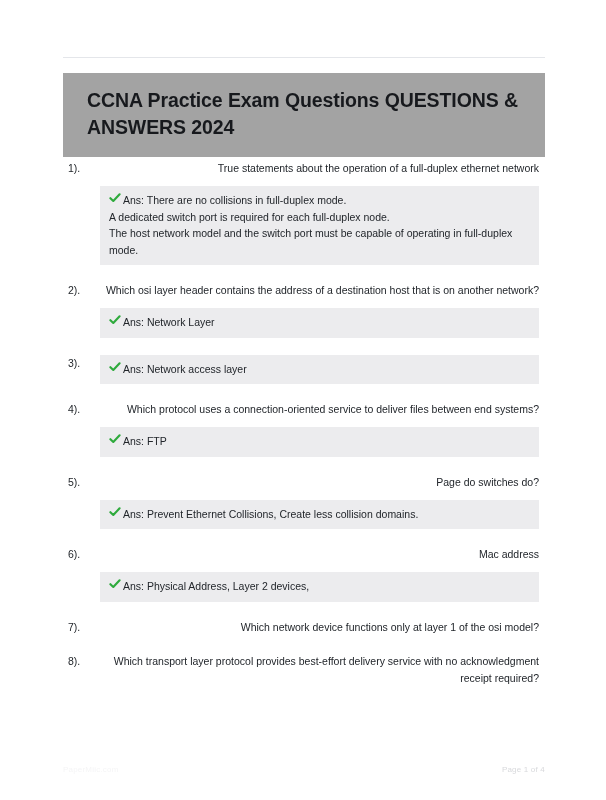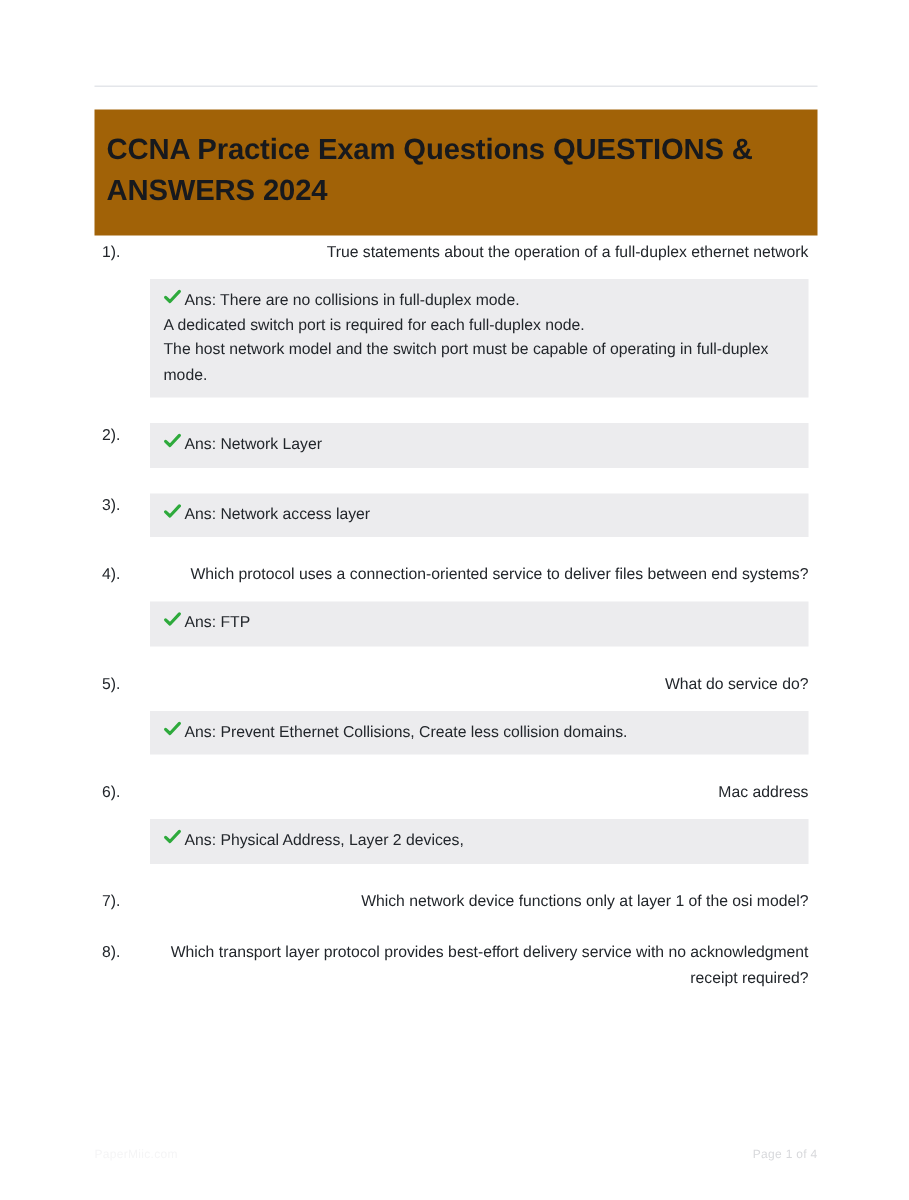--- a/index.html
+++ b/index.html
@@ -35,22 +35,22 @@
     height: 1px;
     background: #e4e6ea;
   }
 
   
   .title-banner {
     position: absolute;
     left: 63px;
     top: 73px;
     width: 482px;
-    padding: 14px 16px 16px 8px;
-    background: #a16207;
+    padding: 14px 16px 16px 24px;
+    background: #a3a3a3;
   }
   .title-text {
     font-size: 19.5px;
     line-height: 27px;
     font-weight: 700;
     letter-spacing: -0.1px;
     color: #17191d;
     margin: 0;
   }
 
@@ -151,20 +151,21 @@
               <svg width="12" height="12" viewBox="0 0 12 12" aria-hidden="true">
                 <path d="M1.4 6.2 L4.3 9.0 L10.6 2.3" fill="none" stroke="#2eaa3c" stroke-width="2.1" stroke-linecap="round" stroke-linejoin="round"></path>
               </svg>
             </span><span>Ans: There are no collisions in full-duplex mode.</span></p>
           <p class="aline">A dedicated switch port is required for each full-duplex node.</p>
           <p class="aline">The host network model and the switch port must be capable of operating in full-duplex mode.</p>
         </div>
       </div>
       <div class="qitem">
         <div class="qnum">2).</div>
+        <p class="qtext">Which osi layer header contains the address of a destination host that is on another network?</p>
         <div class="answer-box">
           <p class="aline first"><span class="check-icon">
               <svg width="12" height="12" viewBox="0 0 12 12" aria-hidden="true">
                 <path d="M1.4 6.2 L4.3 9.0 L10.6 2.3" fill="none" stroke="#2eaa3c" stroke-width="2.1" stroke-linecap="round" stroke-linejoin="round"></path>
               </svg>
             </span><span>Ans: Network Layer</span></p>
         </div>
       </div>
       <div class="qitem">
         <div class="qnum">3).</div>
@@ -182,21 +183,21 @@
         <div class="answer-box">
           <p class="aline first"><span class="check-icon">
               <svg width="12" height="12" viewBox="0 0 12 12" aria-hidden="true">
                 <path d="M1.4 6.2 L4.3 9.0 L10.6 2.3" fill="none" stroke="#2eaa3c" stroke-width="2.1" stroke-linecap="round" stroke-linejoin="round"></path>
               </svg>
             </span><span>Ans: FTP</span></p>
         </div>
       </div>
       <div class="qitem">
         <div class="qnum">5).</div>
-        <p class="qtext">What do service do?</p>
+        <p class="qtext">Page do switches do?</p>
         <div class="answer-box">
           <p class="aline first"><span class="check-icon">
               <svg width="12" height="12" viewBox="0 0 12 12" aria-hidden="true">
                 <path d="M1.4 6.2 L4.3 9.0 L10.6 2.3" fill="none" stroke="#2eaa3c" stroke-width="2.1" stroke-linecap="round" stroke-linejoin="round"></path>
               </svg>
             </span><span>Ans: Prevent Ethernet Collisions, Create less collision domains.</span></p>
         </div>
       </div>
       <div class="qitem">
         <div class="qnum">6).</div>

